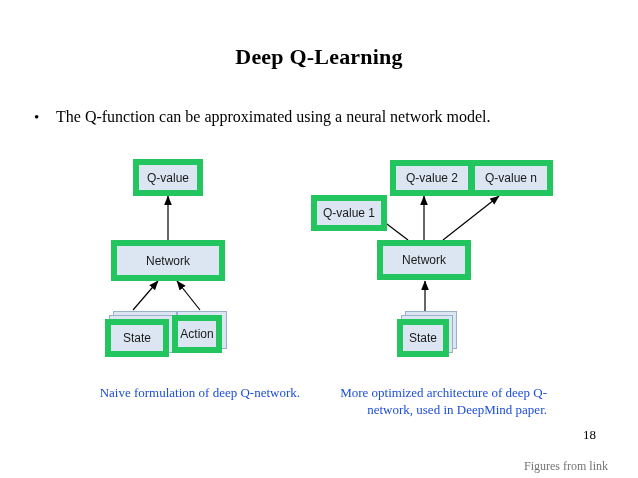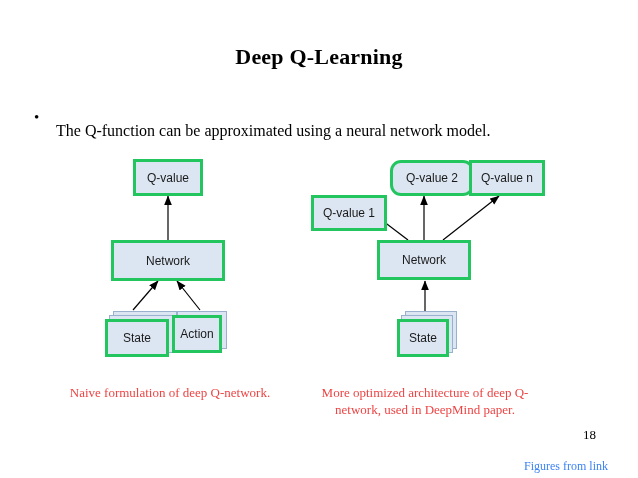--- a/index.html
+++ b/index.html
@@ -45,66 +45,65 @@
     font-size: 15px;
     line-height: 20px;
     color: #000;
     text-align: left;
   }
   #bullet-text {
     font-family: "Liberation Serif", serif;
     font-size: 16px;
     line-height: 20px;
     color: #000000;
-    margin-top: 14px;
   }
 
   
   .node {
     position: absolute;
     box-sizing: border-box;
     background: #dce6f2;
-    border: 3px solid #22c55e;
+    border: 6px solid #22c55e;
     font-family: "Liberation Sans", sans-serif;
     font-size: 12px;
     color: #1a1a1a;
     display: flex;
     align-items: center;
     justify-content: center;
     text-align: center;
   }
   .stack-shadow {
     position: absolute;
     box-sizing: border-box;
     background: #dce6f2;
     border: 1px solid #9bb0cc;
   }
   .caption {
     position: absolute;
     font-family: "Liberation Serif", serif;
     font-size: 13px;
-    color: #ef4444;
-    text-align: center;
+    color: #1d4ed8;
+    text-align: right;
     line-height: 17px;
   }
   #page-number {
     position: absolute;
     right: 42px;
     top: 427px;
     font-family: "Liberation Serif", serif;
     font-size: 13px;
     color: #000000;
   }
   #footer-credit {
     position: absolute;
     right: 30px;
     top: 459px;
     font-family: "Liberation Serif", serif;
     font-size: 12px;
-    color: #3b82f6;
+    color: #737373;
   }
   svg.arrows {
     position: absolute;
     left: 0; top: 0;
     width: 638px;
     height: 478px;
     pointer-events: none;
   }
 </style>
 </head>
@@ -143,22 +142,22 @@
   <div class="stack-shadow" style="left:113px; top:311px; width:64px; height:38px;"></div>
   <div class="stack-shadow" style="left:109px; top:315px; width:64px; height:38px;"></div>
   <div class="node" style="left:105px; top:319px; width:64px; height:38px;">State</div>
 
   <div class="stack-shadow" style="left:177px; top:311px; width:50px; height:38px;"></div>
   <div class="node" style="left:172px; top:315px; width:50px; height:38px;">Action</div>
 
   <div class="caption" style="left:40px; top:384px; width:260px;">Naive formulation of deep Q-network.</div>
 
   <div class="node" style="left:311px; top:160px; width:76px; height:36px;margin-top:35px;">Q-value 1</div>
-  <div class="node" style="left:390px; top:160px; width:84px; height:36px;border-radius:11px;">Q-value 2</div>
-  <div class="node" style="left:469px; top:160px; width:76px; height:36px;">Q-value n</div>
+  <div class="node" style="left:390px; top:160px; width:84px; height:36px;">Q-value 2</div>
+  <div class="node" style="left:469px; top:160px; width:84px; height:36px;">Q-value n</div>
 
   <div class="node" style="left:377px; top:240px; width:94px; height:40px;">Network</div>
 
   <div class="stack-shadow" style="left:405px; top:311px; width:52px; height:38px;"></div>
   <div class="stack-shadow" style="left:401px; top:315px; width:52px; height:38px;"></div>
   <div class="node" style="left:397px; top:319px; width:52px; height:38px;">State</div>
 
   <div class="caption" style="left:303px; top:401px; width:244px;">network, used in DeepMind paper.</div>
   <div class="caption" style="left:303px; top:384px; width:244px;">More optimized architecture of deep Q-</div>
 

